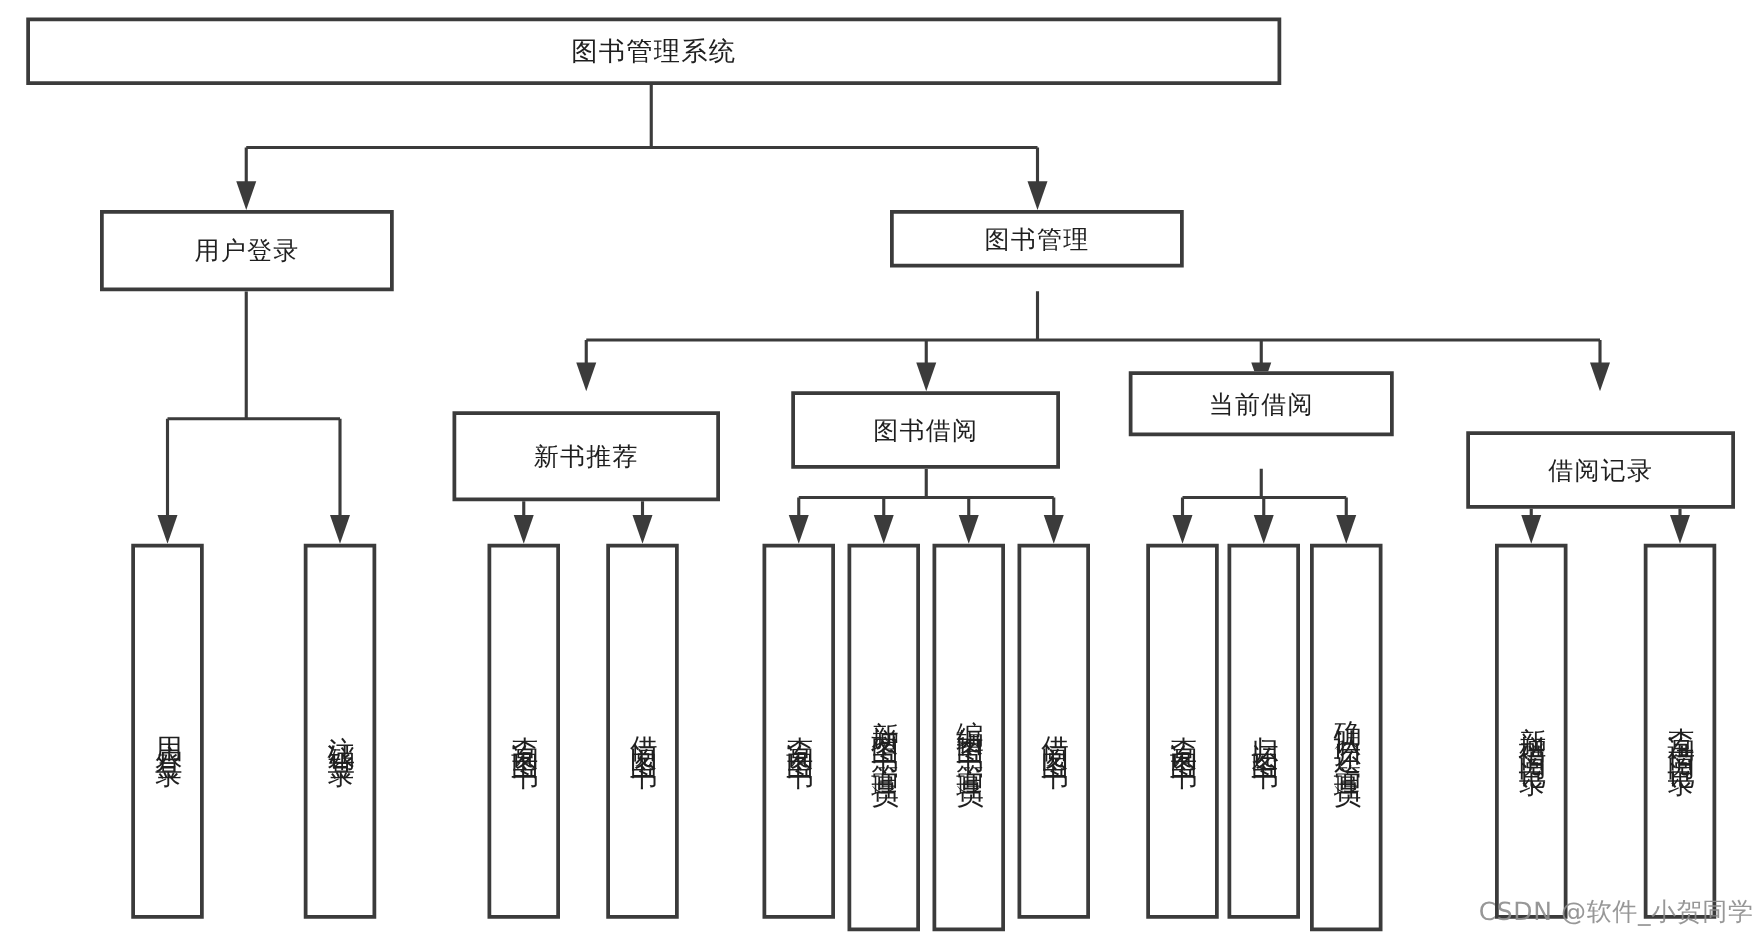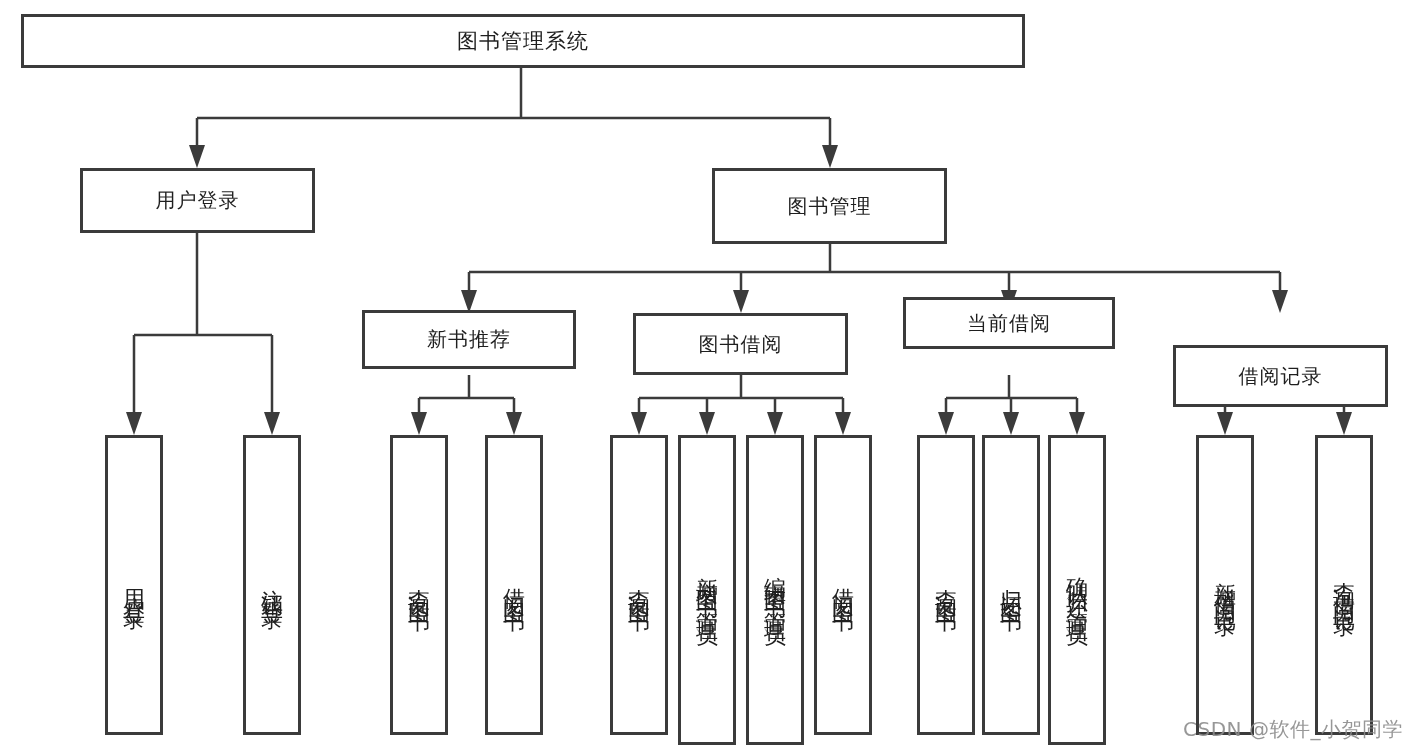--- a/index.html
+++ b/index.html
@@ -105,25 +105,25 @@
     </g>
   </svg>
 
   <div class="box hbox root-box" style="left:21px; top:14px; width:1004px; height:54px;">
     <span>图书管理系统</span>
   </div>
 
   <div class="box hbox" style="left:80px; top:168px; width:235px; height:65px;">
     <span>用户登录</span>
   </div>
-  <div class="box hbox" style="left:712px; top:168px; width:235px; height:76px;">
+  <div class="box hbox" style="left:712px; top:168px; width:235px; height:46px;">
     <span>图书管理</span>
   </div>
 
-  <div class="box hbox" style="left:362px; top:310px; width:214px; height:59px;">
+  <div class="box hbox" style="left:362px; top:329px; width:214px; height:72px;">
     <span>新书推荐</span>
   </div>
   <div class="box hbox" style="left:633px; top:313px; width:215px; height:62px;justify-content:center;">
     <span>图书借阅</span>
   </div>
   <div class="box hbox" style="left:903px; top:297px; width:212px; height:52px;">
     <span>当前借阅</span>
   </div>
   <div class="box hbox" style="left:1173px; top:313px; width:215px; height:62px;margin-top:32px;">
     <span>借阅记录</span>

